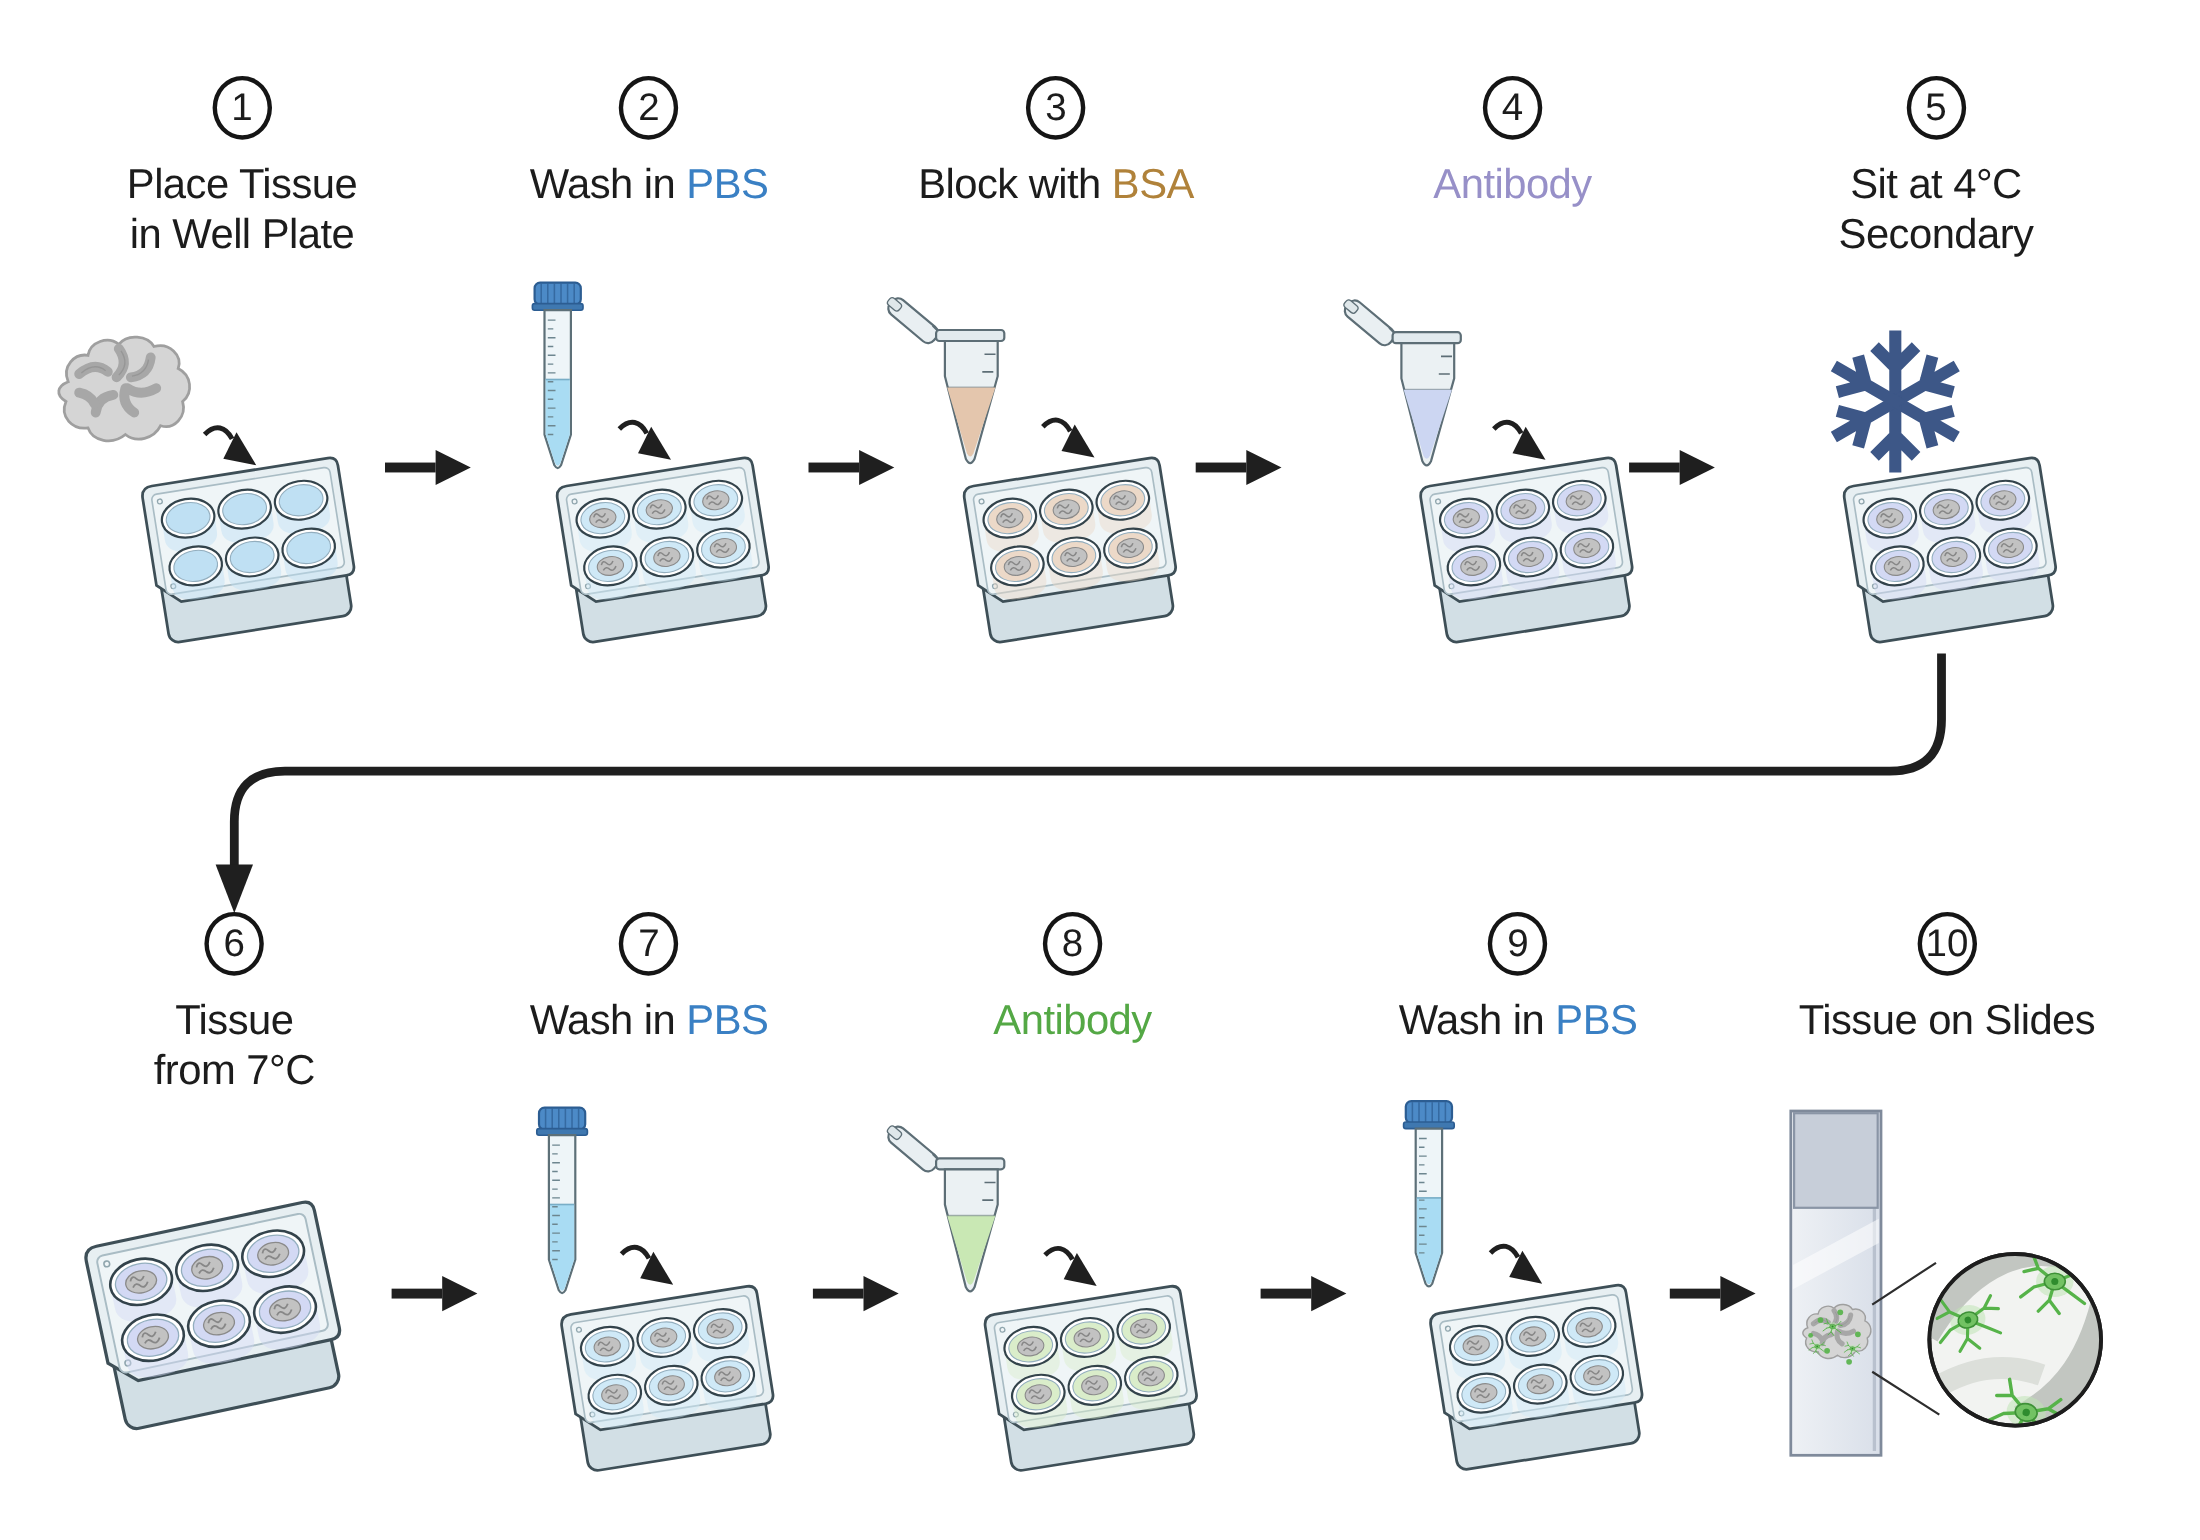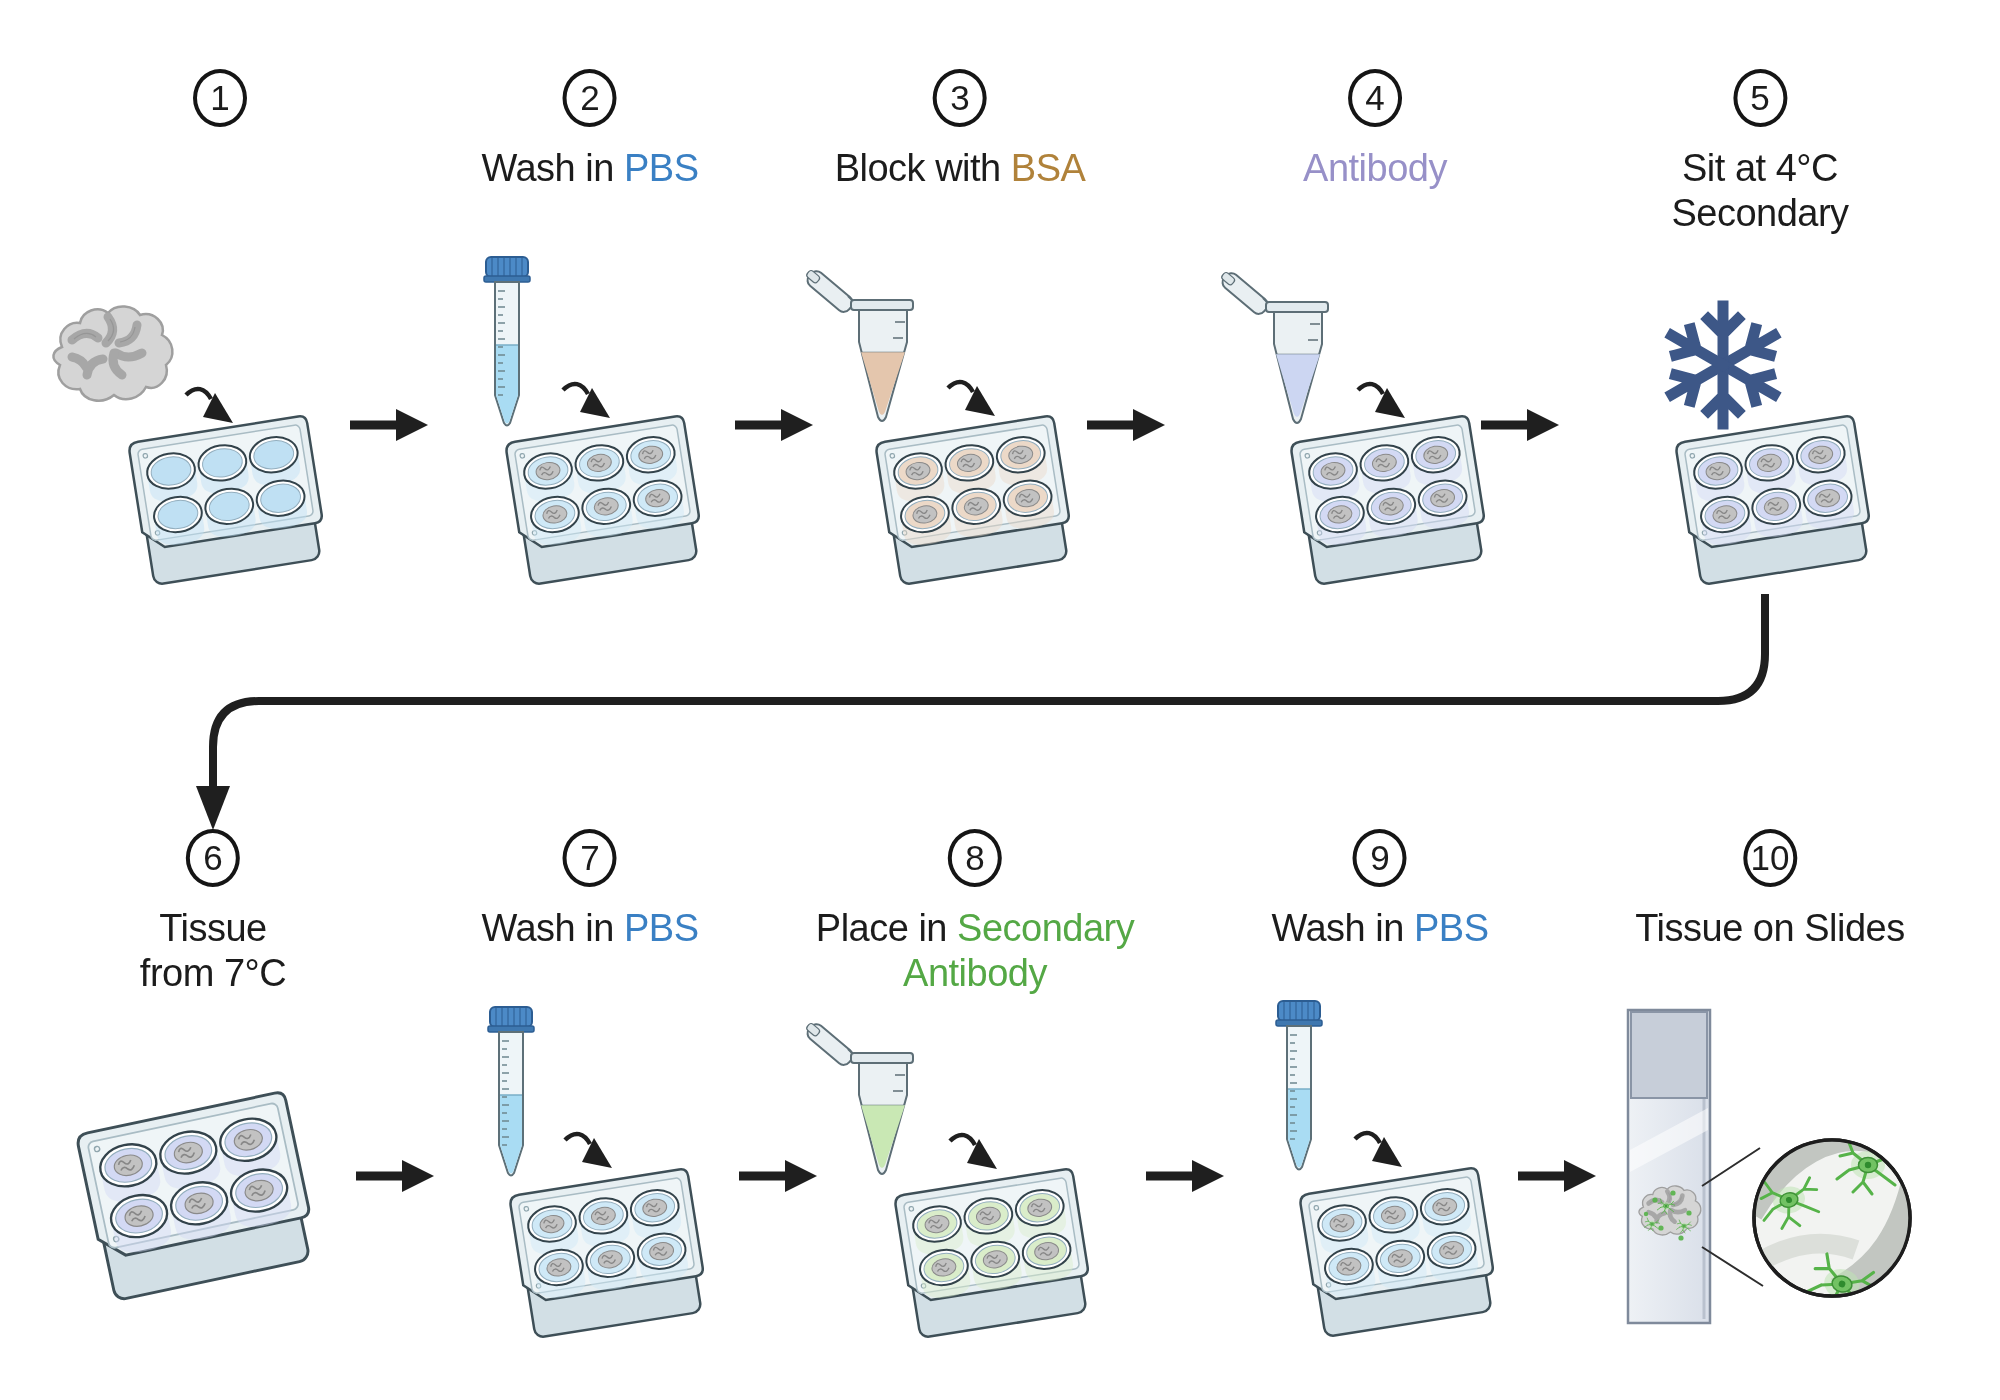--- a/index.html
+++ b/index.html
@@ -240,20 +240,24 @@
       <use href="#neuron" transform="translate(1868,1165)"></use>
       <use href="#neuron" transform="translate(1789,1200) rotate(-15) scale(0.95)"></use>
       <use href="#neuron" transform="translate(1842,1284) rotate(12) scale(1.05)"></use>
     </g>
     <circle cx="1832" cy="1218" r="78" fill="none" stroke="#1d1d1d" stroke-width="3.5"></circle>
   </g>
 </svg>
 
 <div class="step" style="left:220px;top:69px">
   <div class="badge">1</div>
+  <div class="title">
+    <div><span>Place Tissue</span><span></span></div>
+    <div><span>in Well Plate</span><span></span></div>
+  </div>
 </div>
 
 <div class="step" style="left:590px;top:69px">
   <div class="badge">2</div>
   <div class="title">
     <div><span>Wash in </span><span class="c-pbs">PBS</span></div>
   </div>
 </div>
 
 <div class="step" style="left:960px;top:69px">
@@ -289,21 +293,20 @@
 <div class="step" style="left:590px;top:829px">
   <div class="badge">7</div>
   <div class="title">
     <div><span>Wash in </span><span class="c-pbs">PBS</span></div>
   </div>
 </div>
 
 <div class="step" style="left:975px;top:829px">
   <div class="badge">8</div>
   <div class="title">
-    <div><span>Place in </span><span class="c-secondary">Secondary</span></div>
     <div><span class="c-secondary">Antibody</span></div>
   </div>
 </div>
 
 <div class="step" style="left:1380px;top:829px">
   <div class="badge">9</div>
   <div class="title">
     <div><span>Wash in </span><span class="c-pbs">PBS</span></div>
   </div>
 </div>

